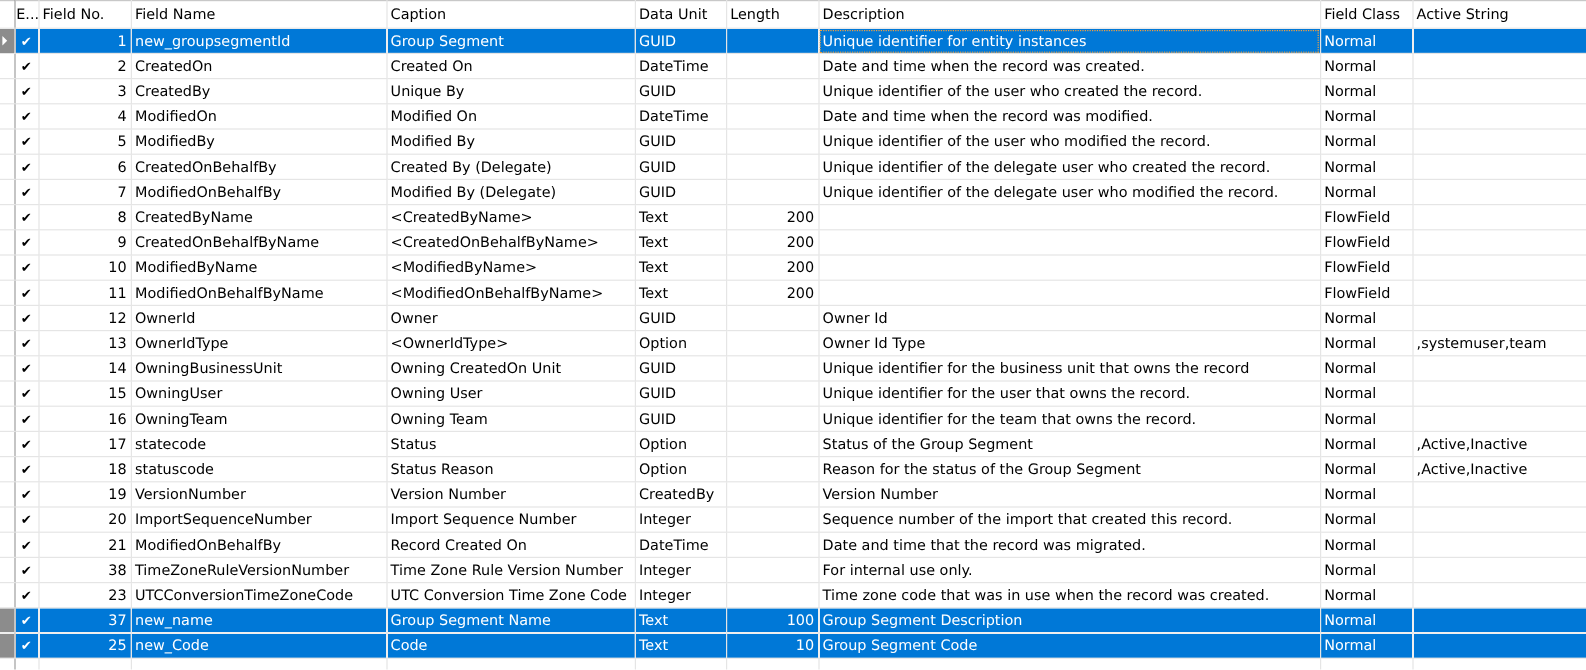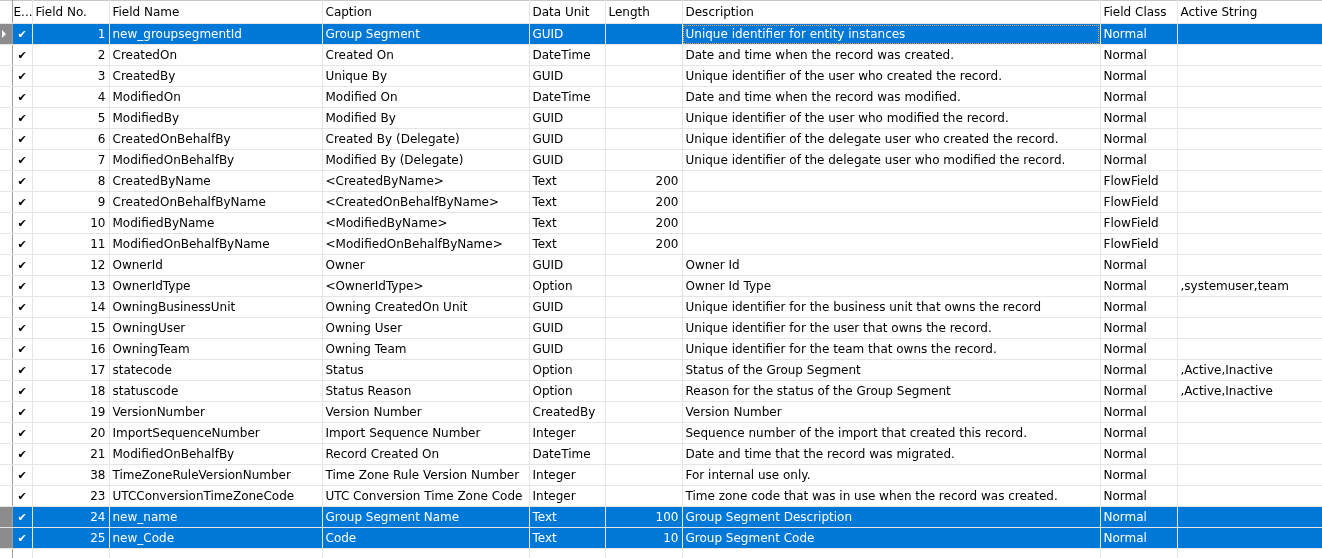--- a/index.html
+++ b/index.html
@@ -324,21 +324,21 @@
           <td>UTC Conversion Time Zone Code</td>
           <td>Integer</td>
           <td class="num"></td>
           <td>Time zone code that was in use when the record was created.</td>
           <td>Normal</td>
           <td></td>
         </tr>
         <tr class="selected">
           <td class="sel"></td>
           <td class="chk"><span class="check">✔</span></td>
-          <td class="num">24</td>
+          <td class="num">37</td>
           <td>new_name</td>
           <td>Group Segment Name</td>
           <td>Text</td>
           <td class="num">100</td>
           <td>Group Segment Description</td>
           <td>Normal</td>
           <td></td>
         </tr>
         <tr class="selected">
           <td class="sel"></td>

